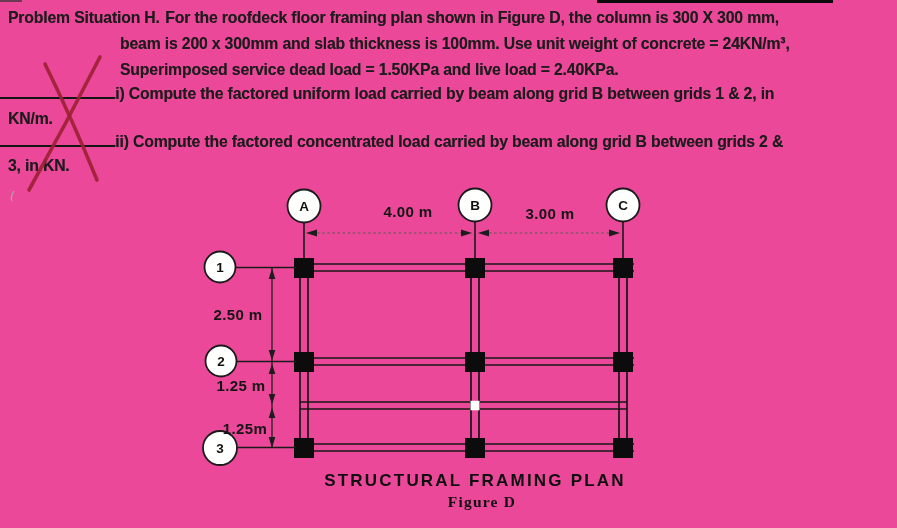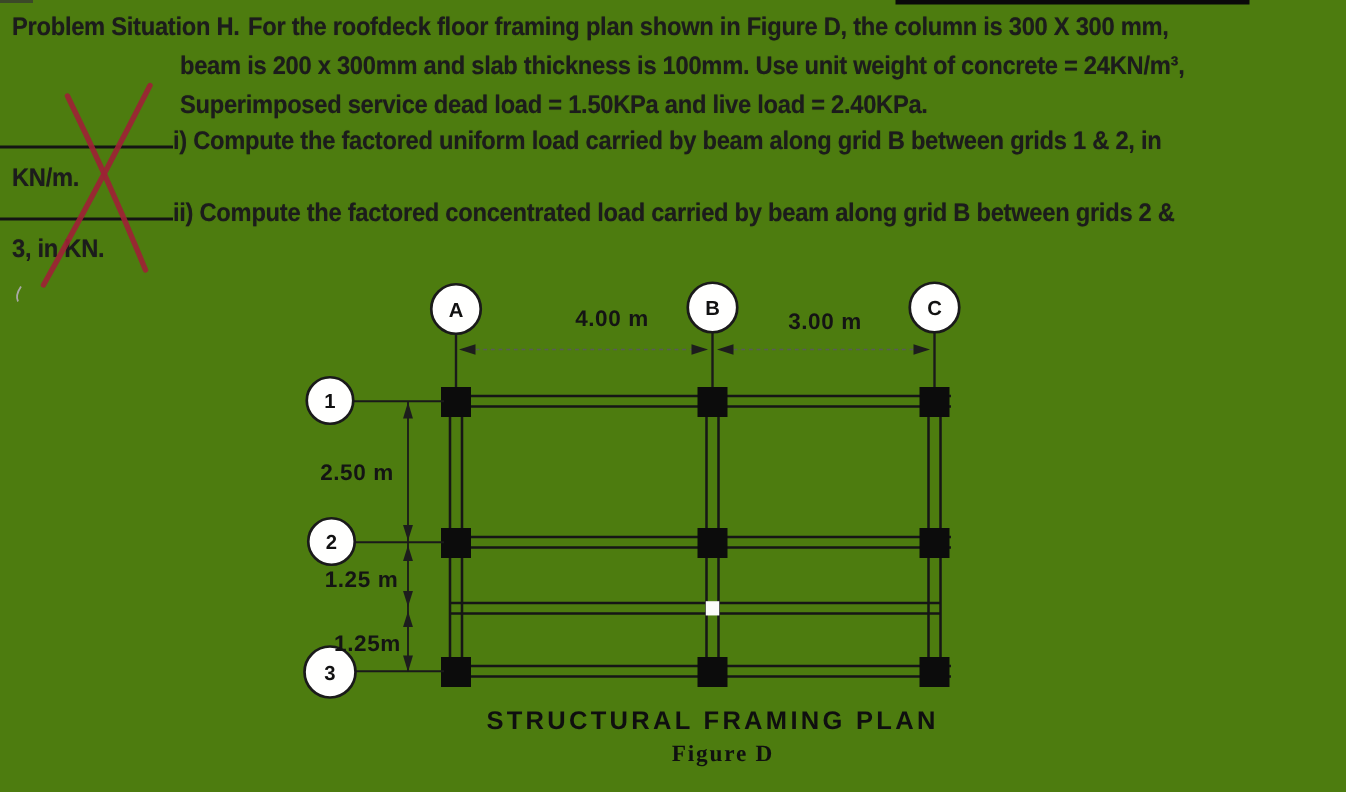--- a/index.html
+++ b/index.html
@@ -1,19 +1,19 @@
 <!DOCTYPE html>
 <html><head>
 <meta charset="utf-8">
 <style>
   html,body{margin:0;padding:0;background:#e8e8e6;}
   #page{
     position:relative;
     width:897px;height:528px;
-    background:#4d7c0f;
+    background:#ec4899;
     overflow:hidden;
     font-family:"Liberation Sans","DejaVu Sans",sans-serif;
   }
   
   .tl{
     position:absolute;
     white-space:nowrap;
     font-weight:700;
     font-size:17px;
     line-height:21px;

